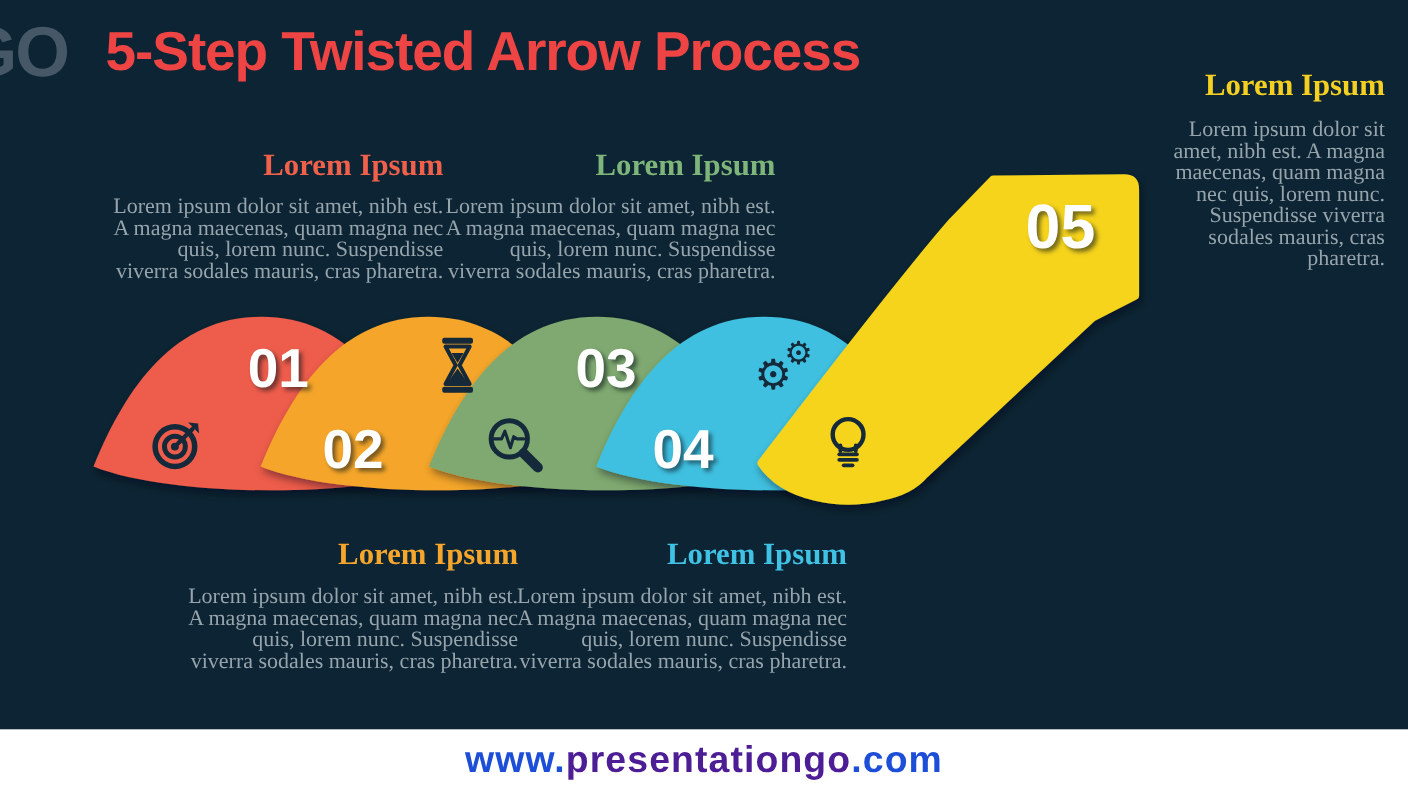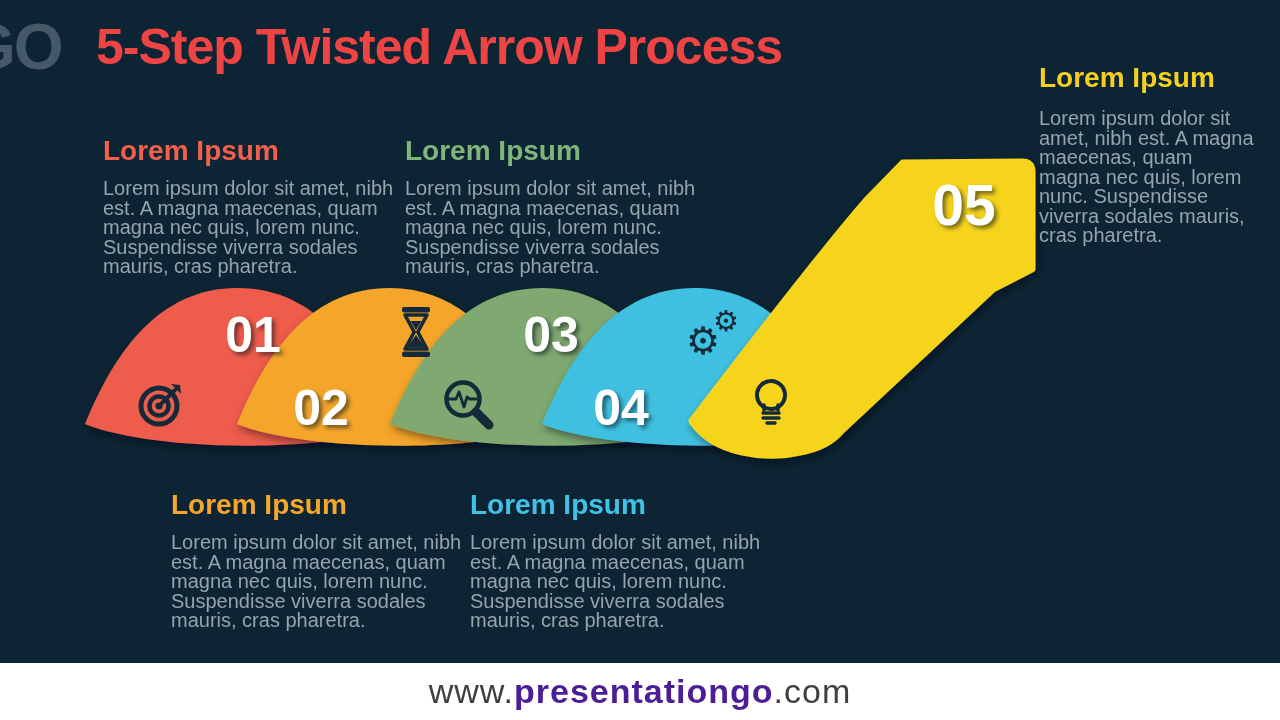--- a/index.html
+++ b/index.html
@@ -12,35 +12,35 @@
     position:absolute;left:-34px;top:10px;
     font-size:64px;font-weight:800;letter-spacing:-2px;
     color:#4E6070;opacity:.88;
   }
   .title{
     position:absolute;left:96px;top:18px;
     font-size:50px;font-weight:700;color:#ef4444;letter-spacing:-1px;
     white-space:nowrap;
   }
   .diagram-svg{position:absolute;left:0;top:0;}
-  .block{position:absolute;text-align:left;}
+  .block{position:absolute;text-align:right;font-family:Liberation Serif, serif;}
   .block h3{margin:0 0 13px;font-size:28px;font-weight:700;line-height:30px;}
   .block p{margin:0;font-size:20px;line-height:19.5px;color:#96A4AC;}
   #blk1{left:103px;top:136px;width:300px;}
   #blk2{left:405px;top:136px;width:300px;}
   #blk3{left:1039px;top:63px;width:220px;}
   #blk3 h3{margin-bottom:16px;}
   #blk4{left:171px;top:490px;width:300px;}
   #blk5{left:470px;top:490px;width:300px;}
   .footer{
     position:absolute;left:0;top:663px;width:1280px;height:57px;
     background:#FFFFFF;display:flex;align-items:center;justify-content:center;
     font-size:34px;letter-spacing:1px;
   }
-  .footer .gray{color:#404040;font-weight:400;}
+  .footer .gray{color:#1d4ed8;font-weight:700;}
   .footer .brand{color:#4c1d95;font-weight:700;}
   svg text.num{
     font-family:"Liberation Sans",sans-serif;font-weight:700;fill:#FFFFFF;
   }
   g.nums{filter:drop-shadow(3px 3px 2px rgba(5,16,24,.55));}
   .icon{stroke:#14293A;fill:none;stroke-linecap:round;stroke-linejoin:round;}
   .icon-fill{fill:#14293A;stroke:none;}
   text.gear{font-family:"DejaVu Sans",sans-serif;fill:#14293A;}
 </style>
 </head>

